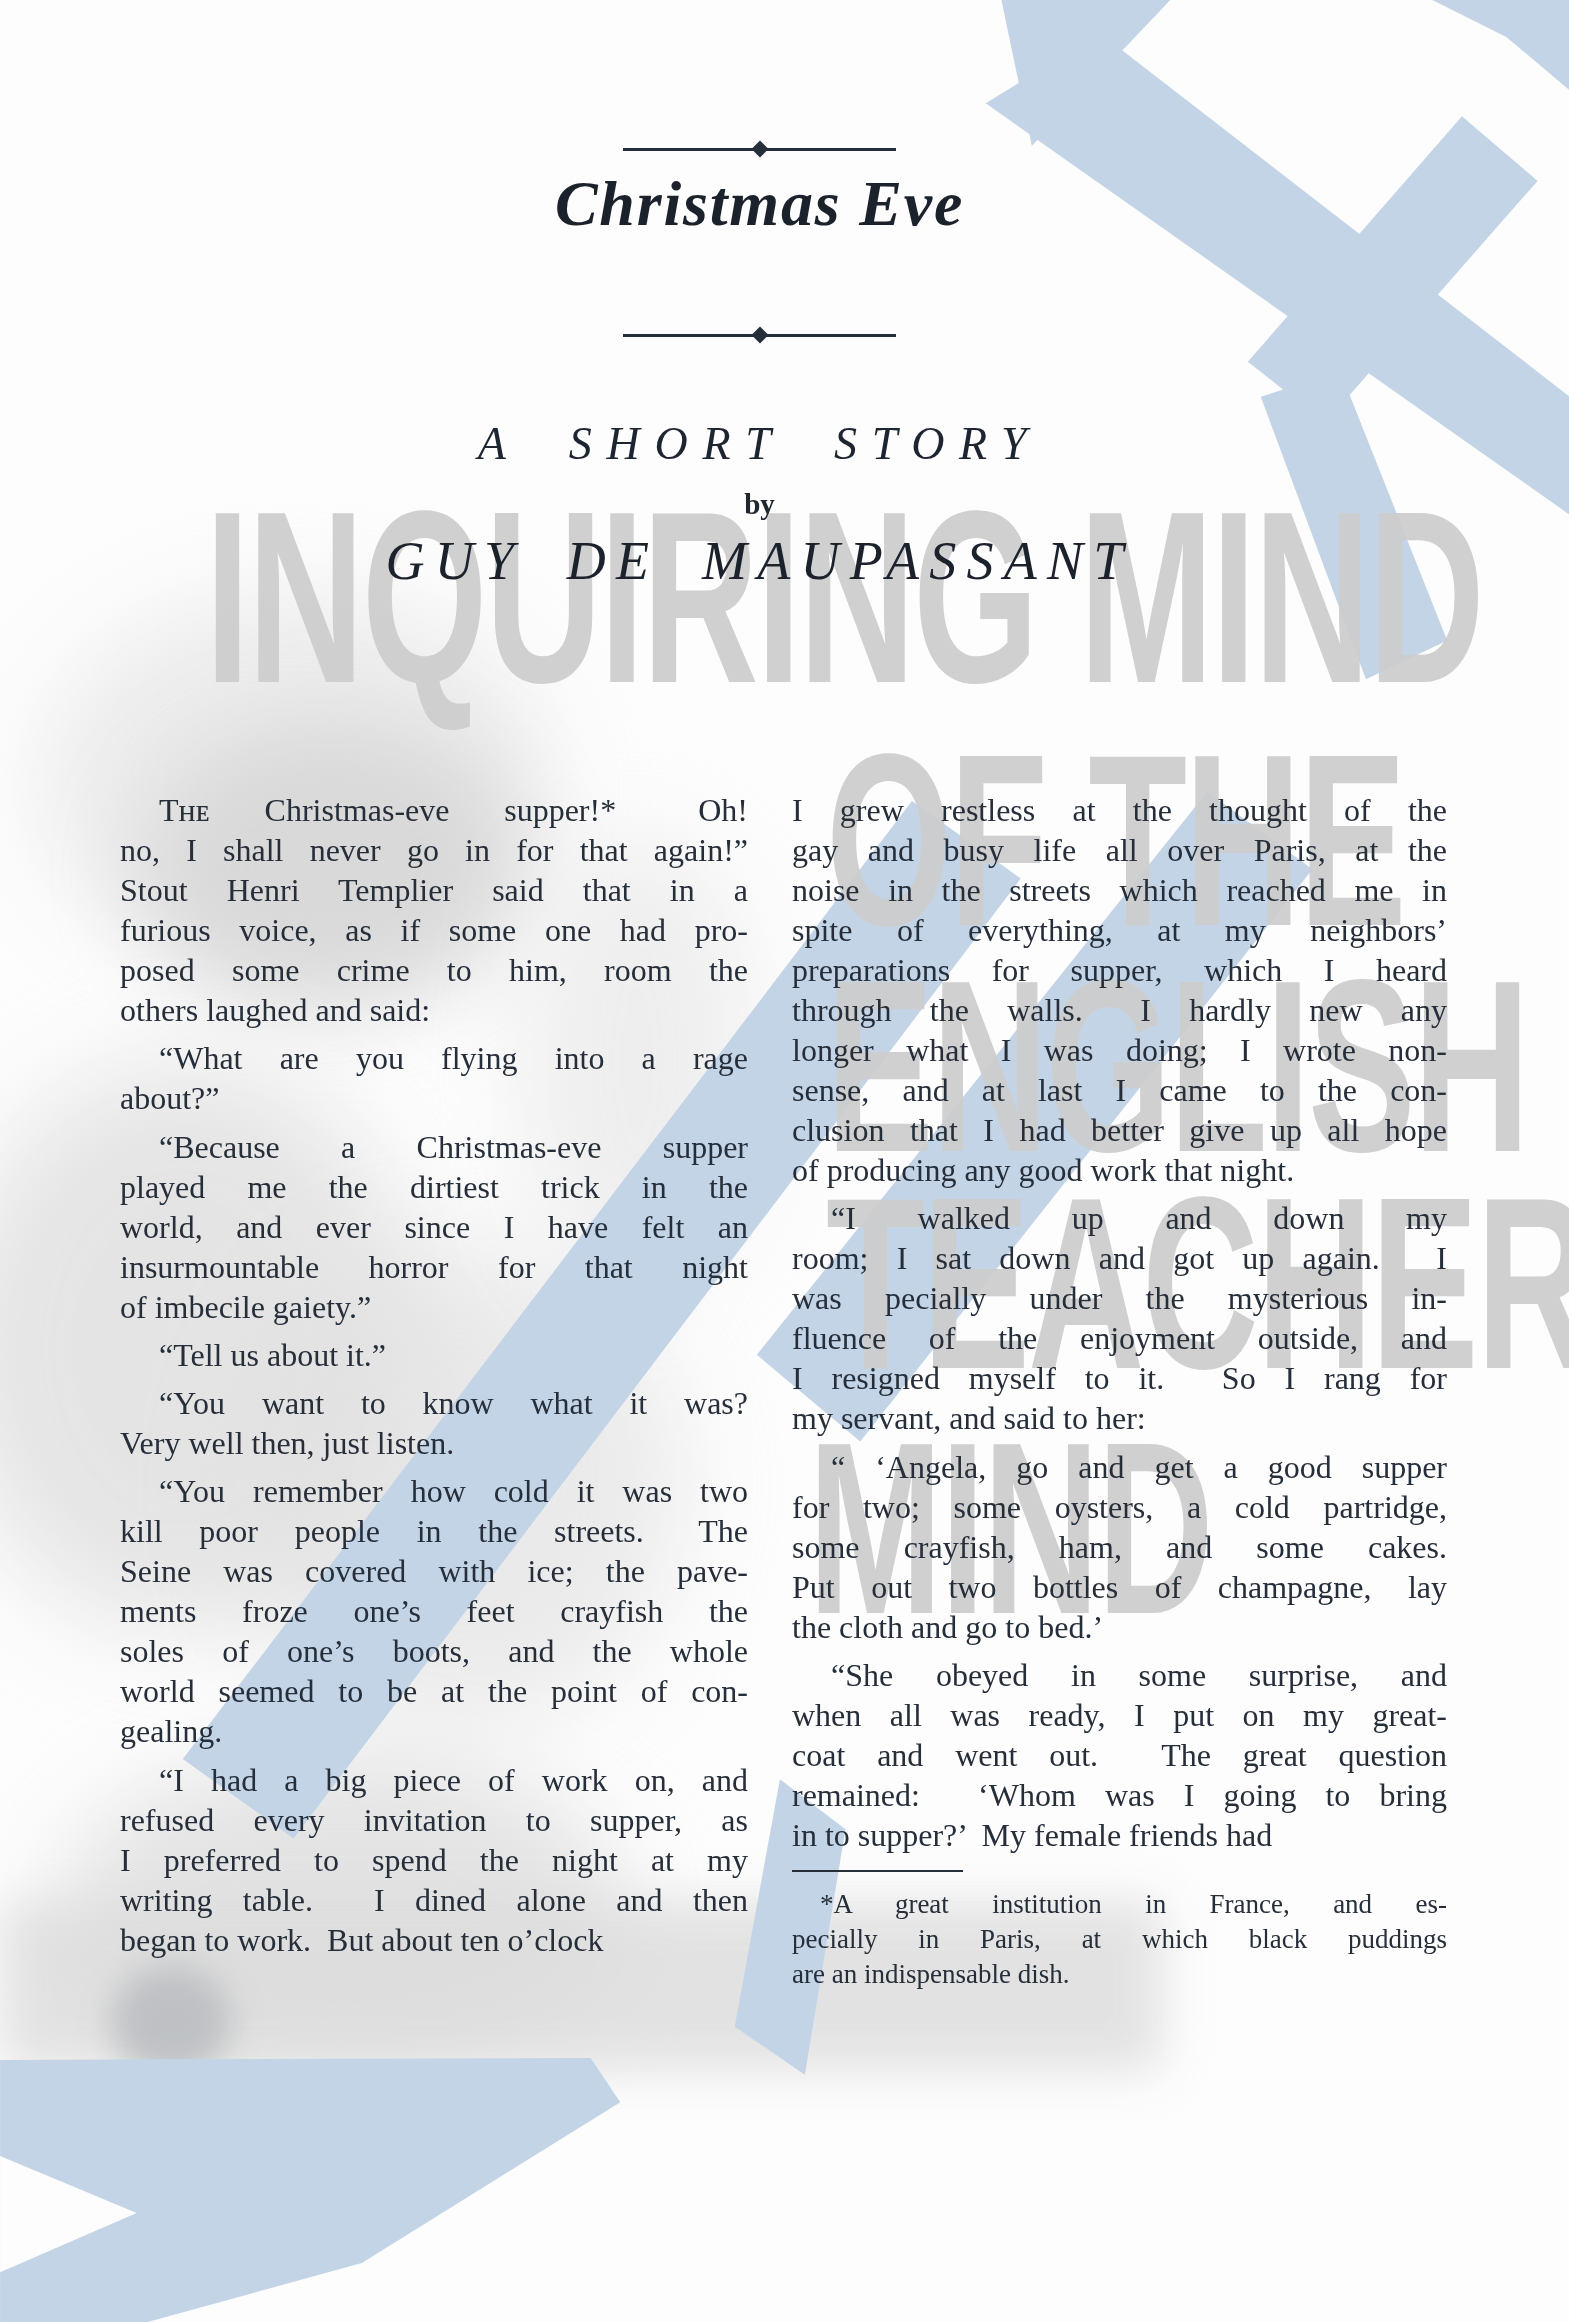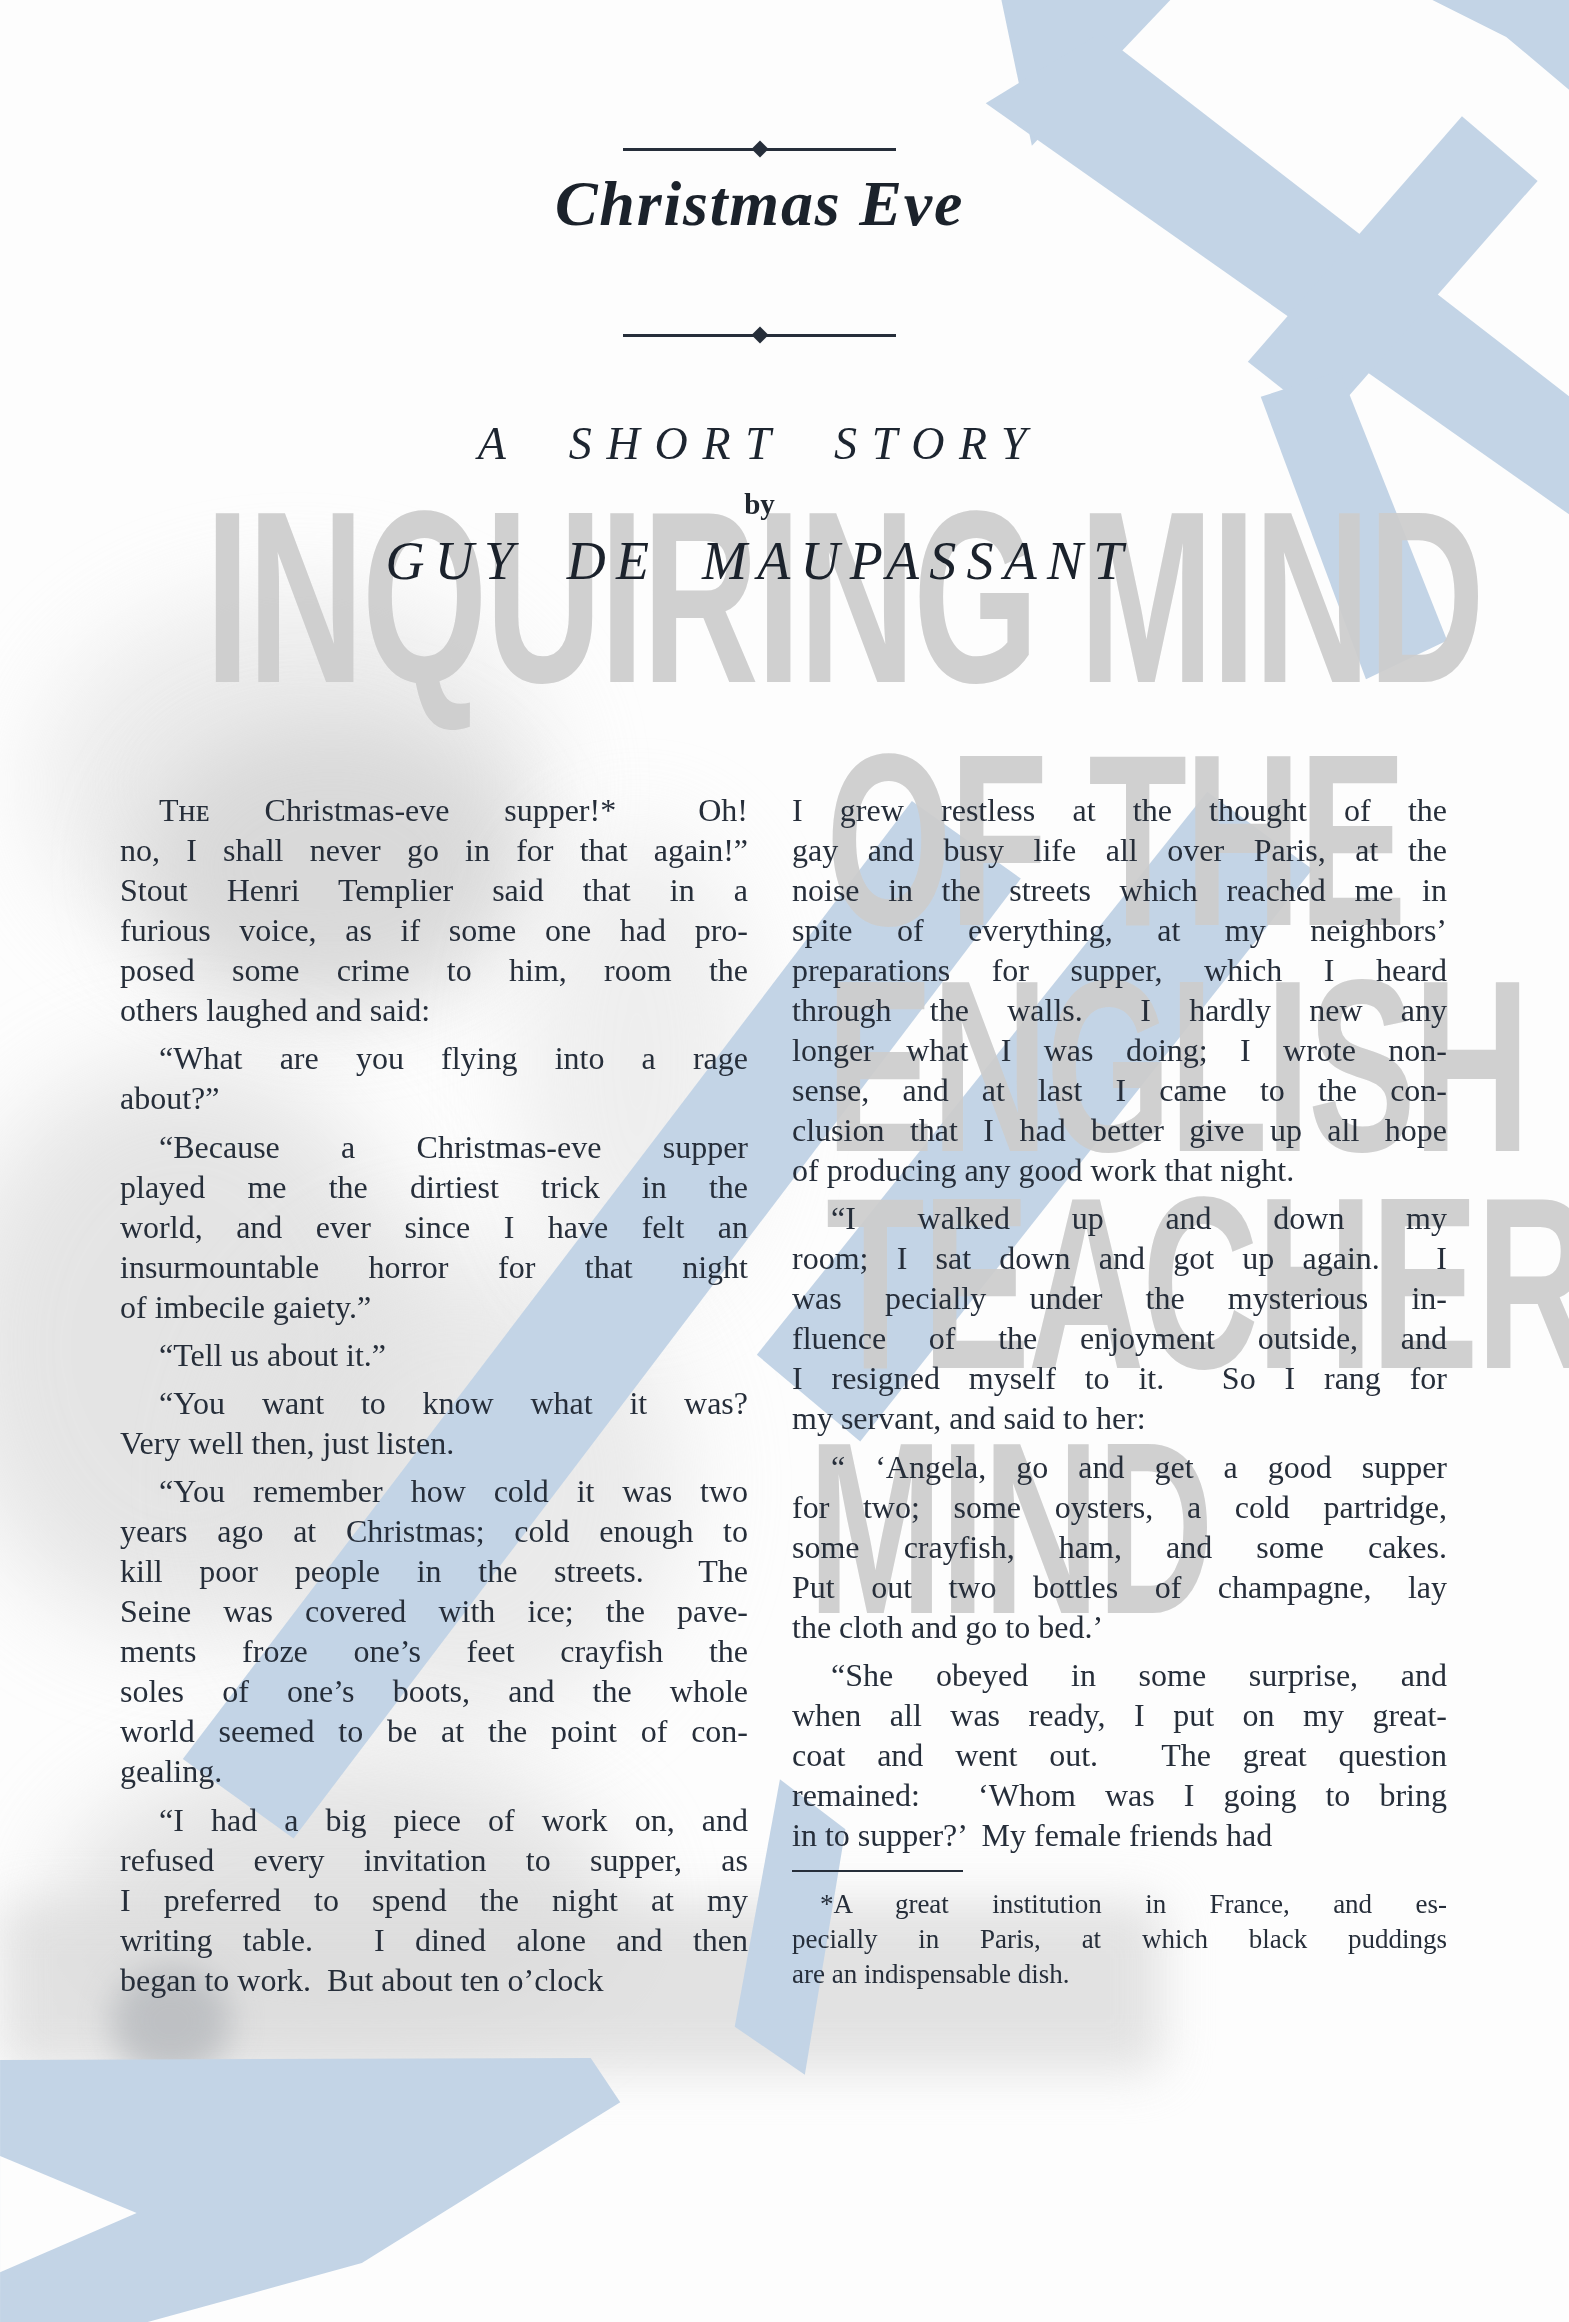--- a/index.html
+++ b/index.html
@@ -157,21 +157,20 @@
           </div>
           <div class="para">
             <div class="line">“Tell us about it.”</div>
           </div>
           <div class="para">
             <div class="line">“You  want  to  know  what  it  was?</div>
             <div class="line">Very well then, just listen.</div>
           </div>
           <div class="para">
             <div class="line">“You remember how cold it was two</div>
-            <div class="line">years ago at Christmas; cold enough to</div>
             <div class="line">kill  poor  people  in  the  streets.   The</div>
             <div class="line">Seine  was  covered  with  ice;  the  pave-</div>
             <div class="line">ments  froze  one’s  feet  crayfish  the</div>
             <div class="line">soles  of  one’s  boots,  and  the  whole</div>
             <div class="line">world seemed to be at the point of con-</div>
             <div class="line">gealing.</div>
           </div>
           <div class="para">
             <div class="line">“I had a big piece of work on, and</div>
             <div class="line">refused  every  invitation  to  supper,  as</div>

